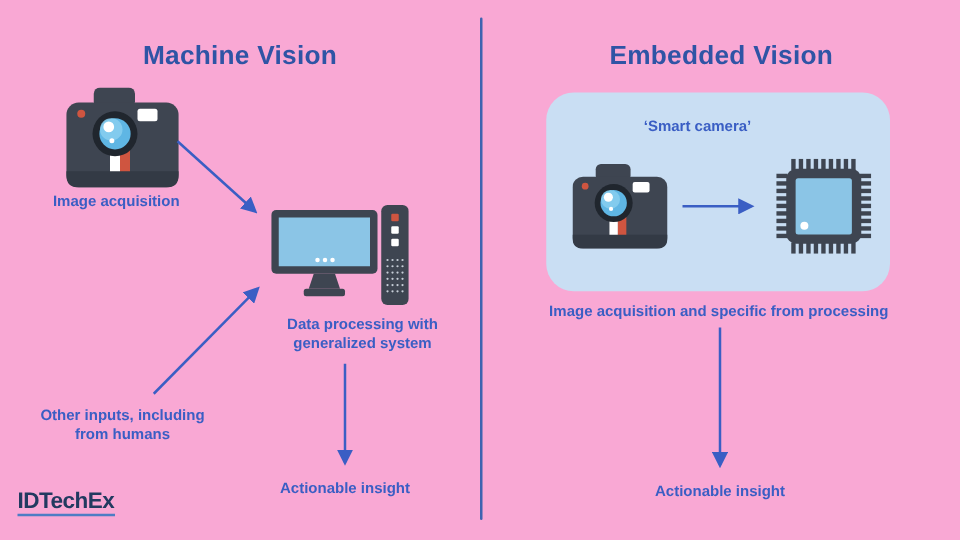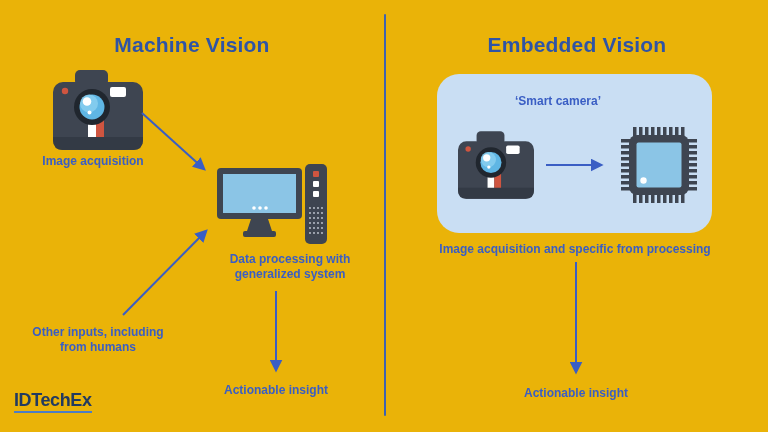--- a/index.html
+++ b/index.html
@@ -1,17 +1,17 @@
 <!DOCTYPE html>
 <html style="--title-blue: #2f54a5; --label-blue: #3a5ec4; --arrow-blue: #3a5ec4; --divider-blue: #3f63b0; --box-blue: #c9def3; --icon-dark: #3e4551; --icon-darker: #333a45; --screen-blue: #8bc5e6; --lens-blue: #5fb6e4; --lens-light: #86cdee; --accent-red: #cf5540; --logo-navy: #223a60; --logo-underline: #4d7dc4; --badge-blue: #3e5fa9;"><head>
 <meta charset="utf-8">
 <style>
   html,body{margin:0;padding:0;background:#fff;}
   .canvas{
-    position:relative;width:768px;height:432px;background:#eab308;overflow:hidden;
+    position:relative;width:768px;height:432px;background:#f9a8d4;overflow:hidden;
     font-family:"Liberation Sans", sans-serif;
   }
   .panel-title{
     position:absolute;top:19px;font-size:21px;font-weight:bold;
     color:var(--title-blue);text-align:center;letter-spacing:.2px;
   }
   .lbl{
     position:absolute;font-size:12px;font-weight:bold;line-height:15px;
     color:var(--label-blue);text-align:center;white-space:pre-line;
   }

